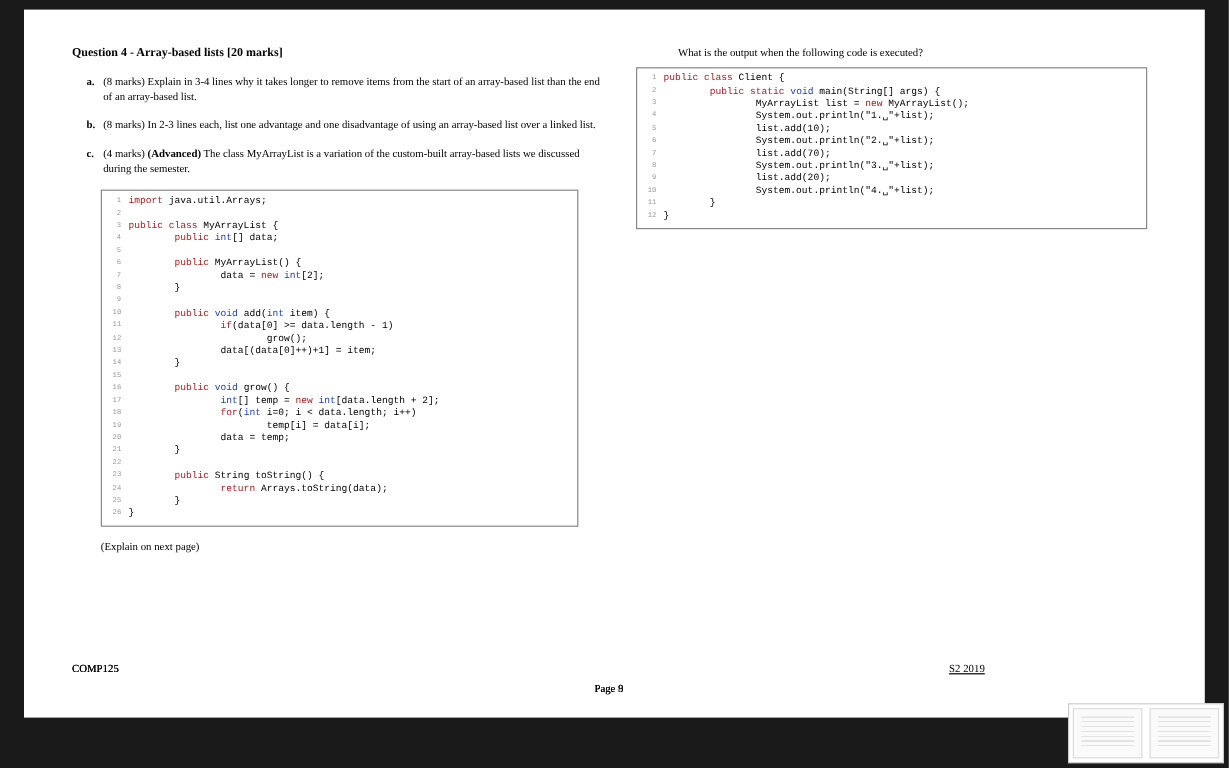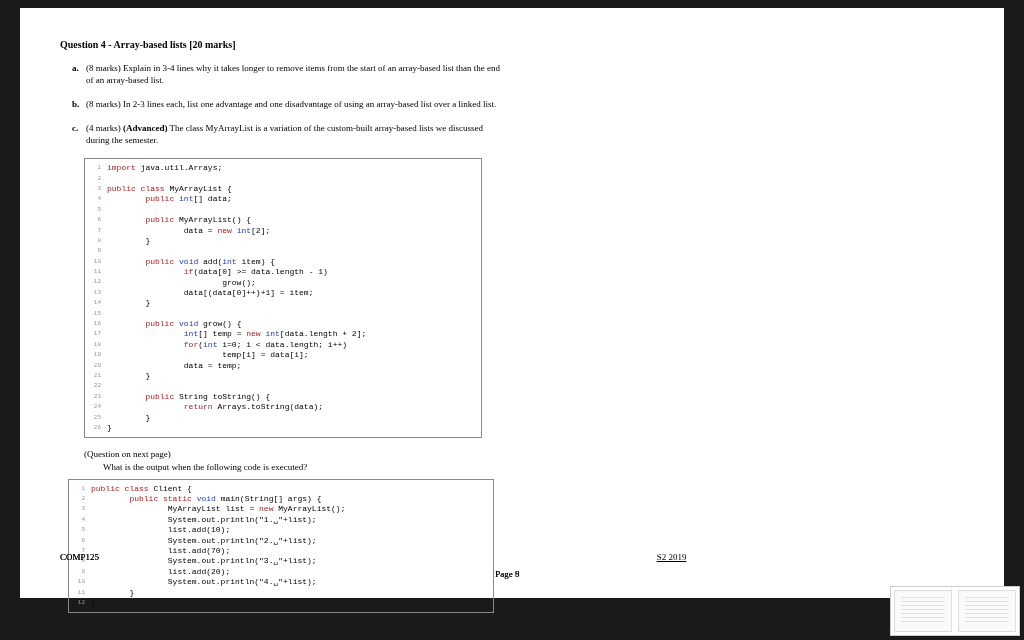--- a/index.html
+++ b/index.html
@@ -12,21 +12,20 @@
     overflow: hidden;
     position: relative;
   }
   .page-wrap {
     background: #fff;
     margin: 8px 20px 20px 20px;
     height: 590px;
     display: flex;
     padding: 30px 30px 10px 30px;
     position: relative;
-    flex-direction: column;
   }
   .col {
     width: 50%;
     font-size: 9px;
     line-height: 1.35;
     padding: 0 10px;
   }
   .qtitle { font-weight: bold; font-size: 10px; margin-bottom: 10px; }
   .sub { margin: 0 0 12px 12px; display: flex; }
   .sub .letter { font-weight: bold; width: 14px; flex-shrink: 0; }
@@ -47,21 +46,21 @@
     position: absolute;
     bottom: 18px;
     font-size: 9px;
     display: flex;
     width: 100%;
     left: 0;
     padding: 0 40px;
   }
   .footer .cell { width: 33%; }
   .footer .cell.c { text-align: center; margin-top: 17px; }
-  .footer .cell.r { text-align: left; text-decoration: underline; }
+  .footer .cell.r { text-align: center; text-decoration: underline; }
   .note { margin-left: 24px; margin-top: 6px; font-size: 9px; }
   .right-q { font-size: 9px; margin-bottom: 6px; margin-left: 43px; }
   .right-code { margin-left: 8px; margin-right: 8px; }
   .thumb {
     position: absolute;
     right: 4px;
     bottom: 4px;
     width: 130px;
     height: 50px;
     background: #fff;
@@ -103,21 +102,21 @@
 
     <div class="sub">
       <div class="letter">c.</div>
       <div class="body">
         <span>(4 marks) </span><b>(Advanced)</b><span> The class MyArrayList is a variation of the custom-built array-based lists we discussed during the semester.</span>
       </div>
     </div>
 
     <div class="codebox" id="code-left"><div><span class="ln">1</span><span class="kw-red">import</span><span> java.util.Arrays;</span></div><div><span class="ln">2</span></div><div><span class="ln">3</span><span class="kw-red">public class</span><span> MyArrayList {</span></div><div><span class="ln">4</span><span>        </span><span class="kw-red">public</span><span> </span><span class="kw-blue">int</span><span>[] data;</span></div><div><span class="ln">5</span></div><div><span class="ln">6</span><span>        </span><span class="kw-red">public</span><span> MyArrayList() {</span></div><div><span class="ln">7</span><span>                data = </span><span class="kw-red">new</span><span> </span><span class="kw-blue">int</span><span>[2];</span></div><div><span class="ln">8</span><span>        }</span></div><div><span class="ln">9</span></div><div><span class="ln">10</span><span>        </span><span class="kw-red">public</span><span> </span><span class="kw-blue">void</span><span> add(</span><span class="kw-blue">int</span><span> item) {</span></div><div><span class="ln">11</span><span>                </span><span class="kw-red">if</span><span>(data[0] &gt;= data.length - 1)</span></div><div><span class="ln">12</span><span>                        grow();</span></div><div><span class="ln">13</span><span>                data[(data[0]++)+1] = item;</span></div><div><span class="ln">14</span><span>        }</span></div><div><span class="ln">15</span></div><div><span class="ln">16</span><span>        </span><span class="kw-red">public</span><span> </span><span class="kw-blue">void</span><span> grow() {</span></div><div><span class="ln">17</span><span>                </span><span class="kw-blue">int</span><span>[] temp = </span><span class="kw-red">new</span><span> </span><span class="kw-blue">int</span><span>[data.length + 2];</span></div><div><span class="ln">18</span><span>                </span><span class="kw-red">for</span><span>(</span><span class="kw-blue">int</span><span> i=0; i &lt; data.length; i++)</span></div><div><span class="ln">19</span><span>                        temp[i] = data[i];</span></div><div><span class="ln">20</span><span>                data = temp;</span></div><div><span class="ln">21</span><span>        }</span></div><div><span class="ln">22</span></div><div><span class="ln">23</span><span>        </span><span class="kw-red">public</span><span> String toString() {</span></div><div><span class="ln">24</span><span>                </span><span class="kw-red">return</span><span> Arrays.toString(data);</span></div><div><span class="ln">25</span><span>        }</span></div><div><span class="ln">26</span><span>}</span></div></div>
 
-    <div class="note">(Question on next page)</div>
+    <div class="note">(Explain on next page)</div>
 
     <div class="footer">
       <div class="cell">COMP125</div>
       <div class="cell c">Page 8</div>
       <div class="cell r">S2 2019</div>
     </div>
   </div>
 
   <div class="col">
     <div class="right-q">What is the output when the following code is executed?</div>

